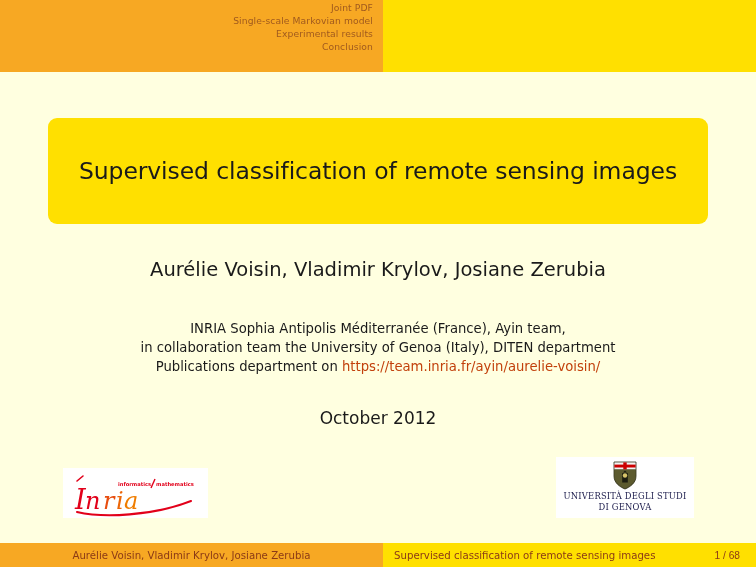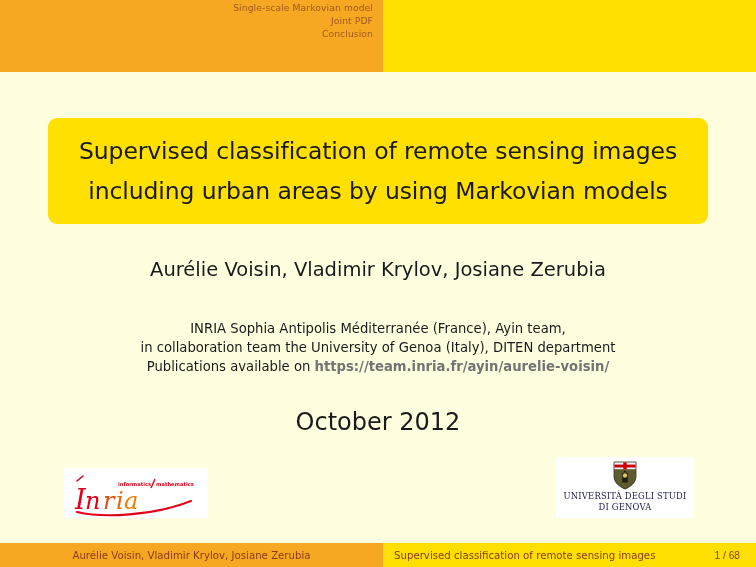--- a/index.html
+++ b/index.html
@@ -82,32 +82,31 @@
     left: 0; top: 320px;
     width: 756px;
     text-align: center;
     font-size: 13.2px;
     line-height: 18.8px;
     color: #1a1a1a;
     font-family: "DejaVu Sans", sans-serif;
     white-space: nowrap;
   }
   .pub-link {
-    color: #737373;
+    color: #c2410c;
     text-decoration: none;
-    font-weight: bold;
   }
 
   
   .date {
     position: absolute;
     left: 0; top: 408px;
     width: 756px;
     text-align: center;
-    font-size: 24px;
+    font-size: 17px;
     color: #1a1a1a;
     font-family: "DejaVu Sans", sans-serif;
   }
 
   
   .logo-inria {
     position: absolute;
     left: 63px; top: 468px;
     width: 145px; height: 50px;
     background: #FFFFFF;
@@ -178,39 +177,39 @@
     font-family: Liberation Sans, sans-serif;
     white-space: nowrap;
   }
 </style>
 </head>
 <body>
 
 <div class="header">
   <div class="header-left">
     <div class="nav-list">
+      <div class="nav-item">Joint PDF</div>
       <div class="nav-item">Single-scale Markovian model</div>
-      <div class="nav-item">Joint PDF</div>
+      <div class="nav-item">Experimental results</div>
       <div class="nav-item">Conclusion</div>
     </div>
   </div>
   <div class="header-right"></div>
 </div>
 
 <div class="title-box">
   <div class="title-line">Supervised classification of remote sensing images</div>
-  <div class="title-line">including urban areas by using Markovian models</div>
 </div>
 
 <div class="authors">Aurélie Voisin, Vladimir Krylov, Josiane Zerubia</div>
 
 <div class="affiliation">
   <div>INRIA Sophia Antipolis Méditerranée (France), Ayin team,</div>
   <div>in collaboration team the University of Genoa (Italy), DITEN department</div>
-  <div><span>Publications available on </span><a class="pub-link" href="#">https://team.inria.fr/ayin/aurelie-voisin/</a></div>
+  <div><span>Publications department on </span><a class="pub-link" href="#">https://team.inria.fr/ayin/aurelie-voisin/</a></div>
 </div>
 
 <div class="date">October 2012</div>
 
 <div class="logo-inria">
   <svg class="inria-svg" width="145" height="50" viewBox="0 0 145 50">
     <rect x="0" y="0" width="145" height="50" fill="#FFFFFF"></rect>
 
     <text x="55" y="18" font-family="DejaVu Sans, sans-serif" font-size="5.2" fill="#E2001A" font-weight="bold">informatics</text>
     <text x="93" y="18" font-family="DejaVu Sans, sans-serif" font-size="5.2" fill="#E2001A" font-weight="bold">mathematics</text>

